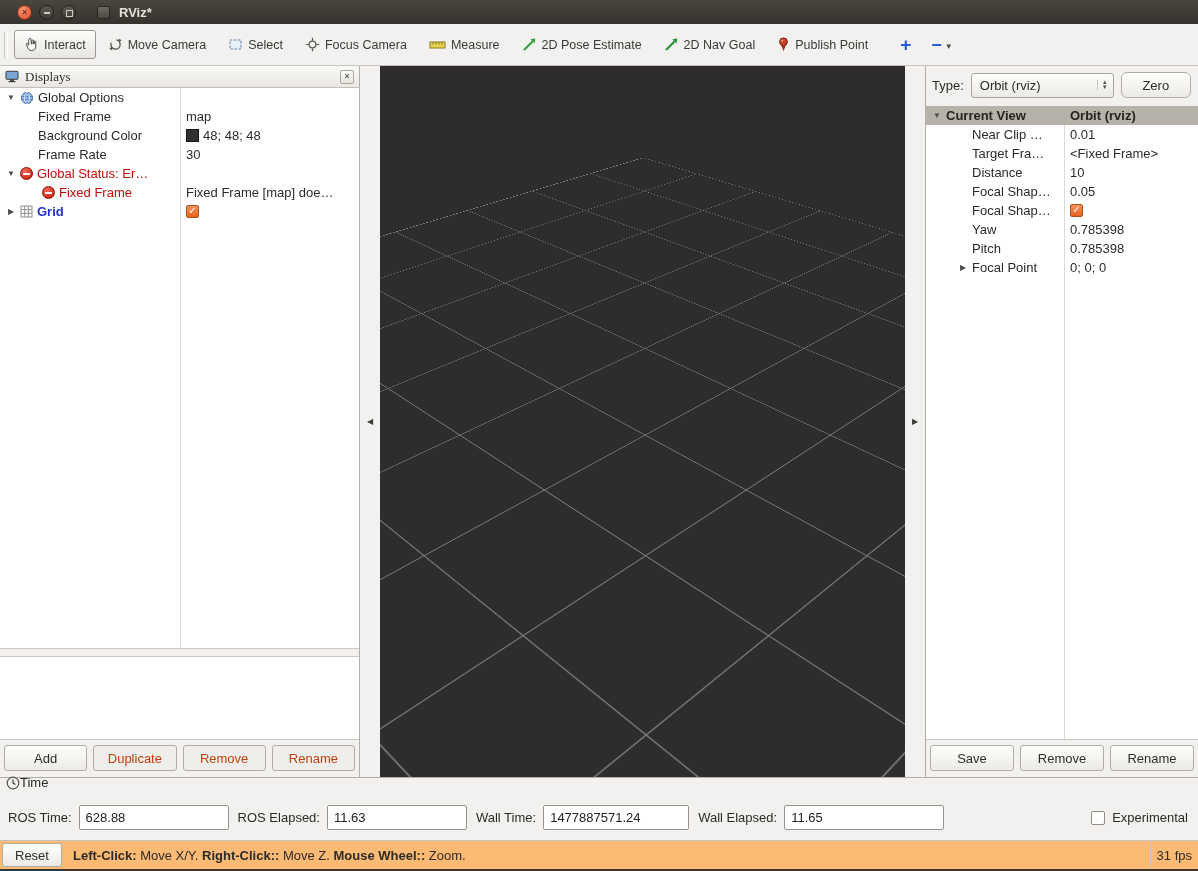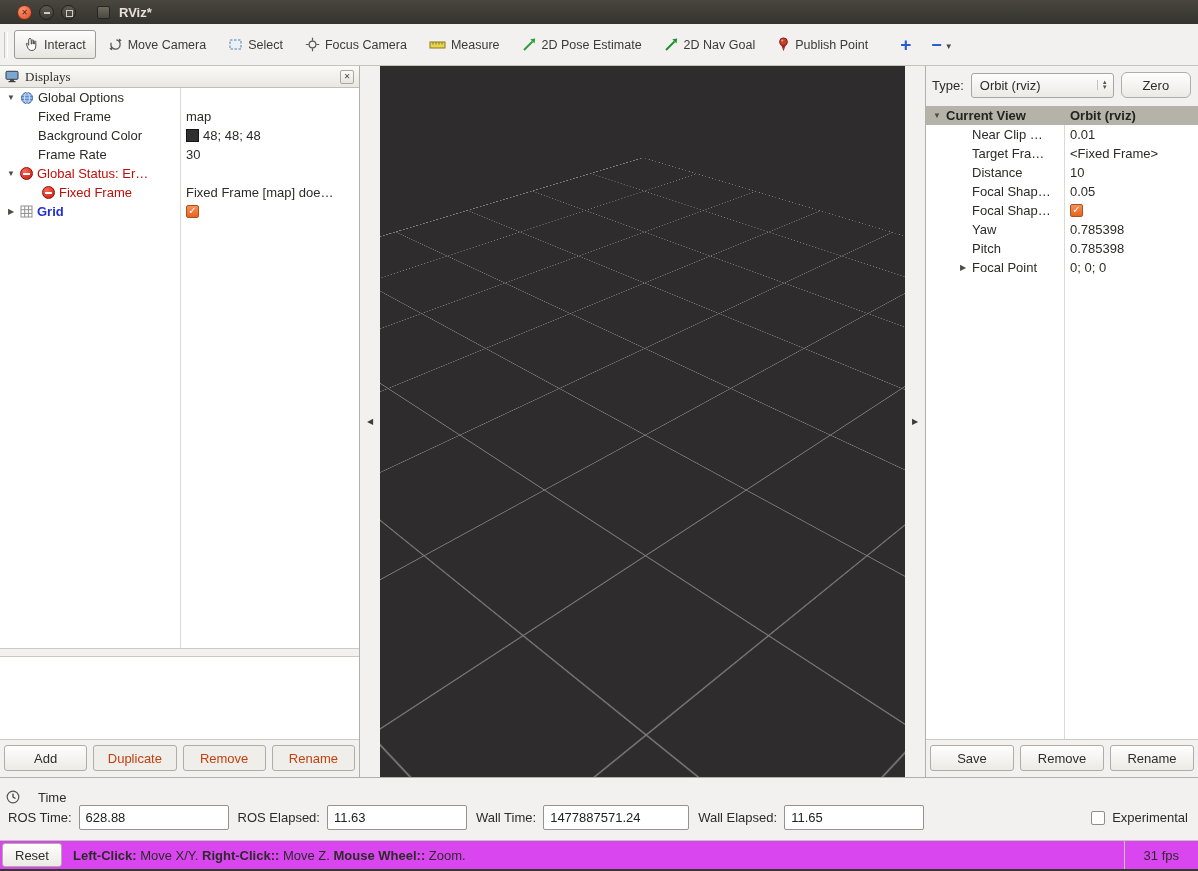--- a/index.html
+++ b/index.html
@@ -128,37 +128,37 @@
     position:absolute; left:50%; top:50%; width:1310px; height:1310px;
     transform:translate(-50%,-49%) perspective(950px) rotateX(57deg) rotateZ(45deg);
     background-image:
       repeating-linear-gradient(0deg, #807e7e 0 1px, transparent 1px 131px),
       repeating-linear-gradient(90deg, #807e7e 0 1px, transparent 1px 131px);
     border:1px solid #807e7e;
   }
 
   
   .time-panel { height:63px; flex:0 0 63px; border-top:1px solid #b2afa9; background:#f2f1ef; display:flex; flex-direction:column; }
-  .time-header { height:22px; display:flex; align-items:flex-start; gap:18px; padding:12px 6px; }
+  .time-header { height:22px; display:flex; align-items:flex-end; gap:0; padding:12px 6px; }
   .time-fields { display:flex; align-items:center; gap:9px; padding:3px 10px 8px 8px; }
   .tfield { display:flex; align-items:center; gap:7px; }
   .tfield input {
     height:25px; border:1px solid #96938c; border-radius:2px; background:#ffffff;
     font-family:inherit; font-size:13px; color:#222; padding:0 6px;
   }
-  .w1{width:150px;} .w2{width:140px;} .w3{width:146px;} .w4{width:140px;}
+  .w1{width:150px;} .w2{width:140px;} .w3{width:146px;} .w4{width:160px;}
   .experimental { margin-left:auto; display:flex; align-items:center; gap:7px; }
 
   
-  .statusbar { height:29px; flex:0 0 29px; border-top:1px solid #c5c2bc; background:#d946ef;
+  .statusbar { height:29px; flex:0 0 29px; border-top:1px solid #c5c2bc; background:#fdba74;
     display:flex; align-items:center; }
   .reset-btn { flex:0 0 auto; width:auto; padding:0 12px; margin-left:2px; height:24px; }
   .hint { margin-left:11px; color:#2b2b28; white-space:nowrap; }
   .hint b { font-weight:bold; }
-  .fps-box { margin-left:auto; height:100%; display:flex; align-items:center; padding:0 19px;
+  .fps-box { margin-left:auto; height:100%; display:flex; align-items:center; padding:0 6px;
     border-left:1px solid #c5c2bc; color:#2b2b28; }
   .window-edge { height:2px; flex:0 0 2px; background:#37352f; }
 
   svg { display:block; }
 </style>
 </head>
 <body>
 
 <div class="titlebar">
   <div class="winbtn close"></div>

